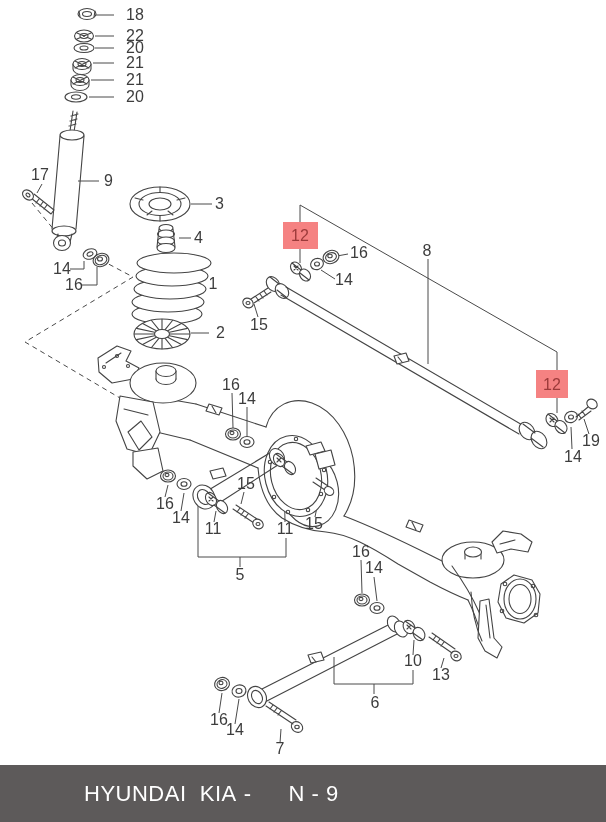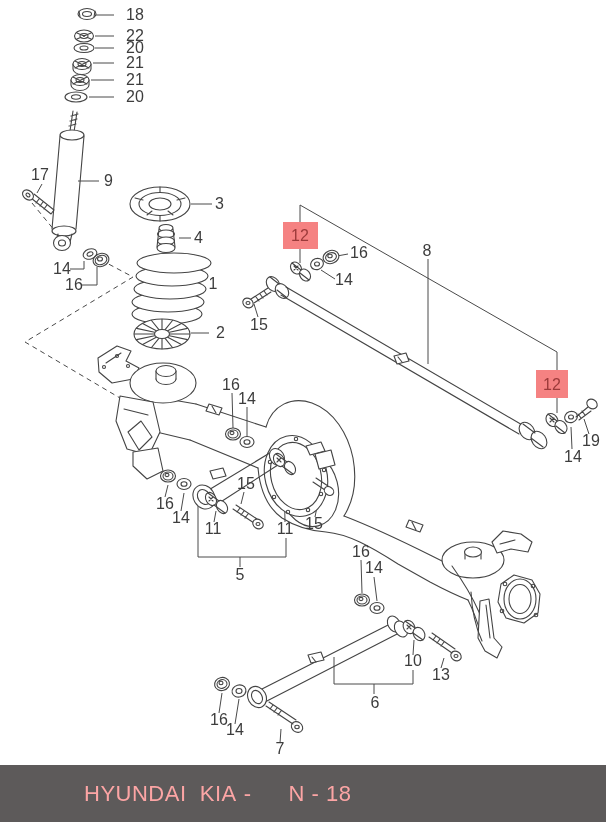--- a/index.html
+++ b/index.html
@@ -8,21 +8,21 @@
   svg{display:block;}
   .ln{fill:none;stroke:#444444;stroke-width:1.1;stroke-linecap:round;stroke-linejoin:round;}
   .wh{fill:#ffffff;stroke:#444444;stroke-width:1.1;stroke-linecap:round;stroke-linejoin:round;}
   .leader{fill:none;stroke:#4a4a4a;stroke-width:1;}
   .dash{fill:none;stroke:#4a4a4a;stroke-width:1;stroke-dasharray:5 4;}
   .callout{font:16px "Liberation Sans",sans-serif;fill:#3d3d3d;}
   .hl-box{fill:#f58282;stroke:none;}
   .hl-text{font:16px "Liberation Sans",sans-serif;fill:#9c3a3a;}
   .footer{position:absolute;left:0;bottom:0;width:606px;height:57px;background:#5d5a5a;
           display:flex;align-items:center;padding-left:84px;box-sizing:border-box;
-          color:#fca5a5;font-size:22px;letter-spacing:.5px;}
+          color:#ffffff;font-size:22px;letter-spacing:.5px;}
   .footer span{white-space:pre;}
   .footer .gap{display:inline-block;width:30px;}
   .footer .sp{display:inline-block;width:7px;}
 </style>
 </head>
 <body>
 
 <div class="page">
 <svg width="606" height="765" viewBox="0 0 606 765">
 
@@ -335,15 +335,15 @@
     <text class="callout" x="280" y="754" text-anchor="middle">7</text>
   </g>
 </svg>
 
 <div class="footer">
   <span>HYUNDAI  KIA</span>
       <span class="sp"></span>
   <span>-</span>
       <span class="sp"></span>
   <span class="gap"></span>
-  <span>N - 18</span>
+  <span>N - 9</span>
 </div>
 </div>
 
 </body></html>

